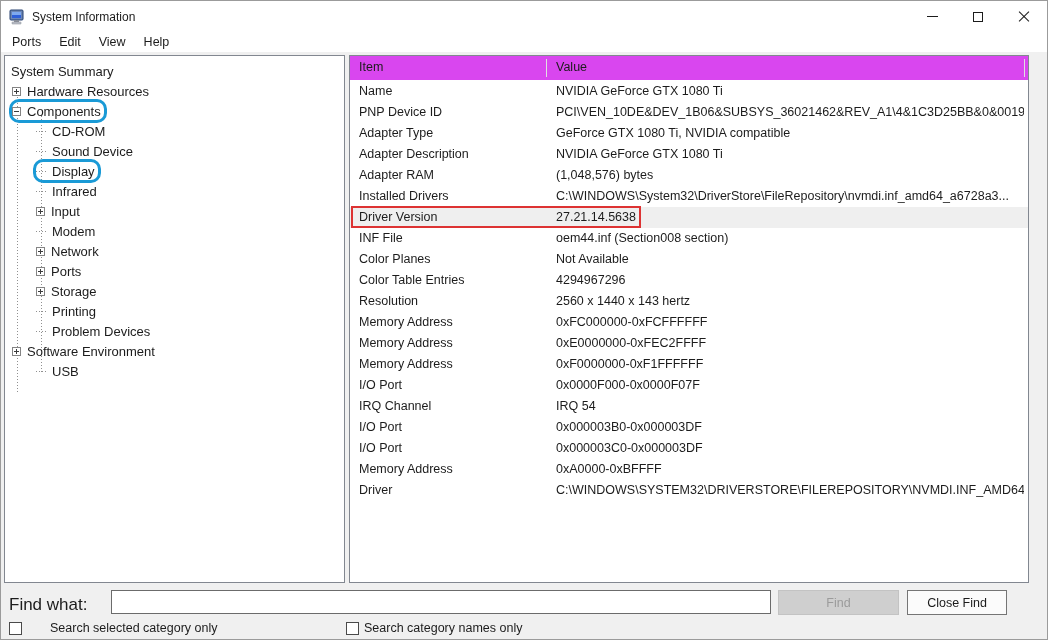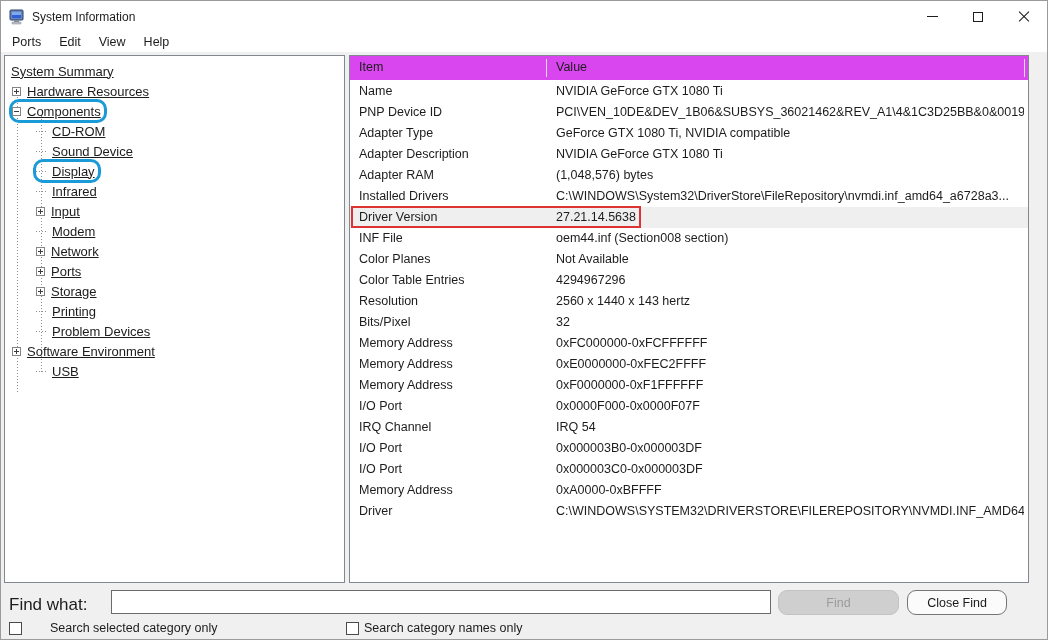--- a/index.html
+++ b/index.html
@@ -35,21 +35,21 @@
   .menu-item:first-child { margin-left:2px; }
 
   
   .main { position:absolute; left:1px; right:1px; top:52px; height:533px; background:#f0f0f0; }
   .panel { position:absolute; background:#fff; border:1px solid var(--panel-border); }
   .tree-panel  { left:3px;  top:3px; width:341px; height:528px; overflow:hidden; }
   .table-panel { left:348px; top:3px; width:680px; height:528px; overflow:hidden; }
 
   
   .tree { position:relative; padding-top:5px; }
-  .tree-row { height:20px; display:flex; align-items:center; position:relative;text-decoration:underline; }
+  .tree-row { height:20px; display:flex; align-items:center; position:relative; }
   .row-inner { display:inline-flex; align-items:center; gap:6px; height:18px; padding:0 3px 0 0; }
   .row-inner.lvl0 { margin-left:6px; }
   .row-inner.lvl1 { margin-left:7px; }
   .row-inner.lvl2 { margin-left:31px; }
   .row-inner.hl { outline:3px solid var(--blue); outline-offset:0px;border-radius:7px; }
   .tlabel { white-space:nowrap; }
   .expander { width:9px; height:9px; border:1px solid #848484; background:#fff; position:relative; flex:0 0 auto; }
   .expander::before { content:''; position:absolute; left:1px; right:1px; top:3px; height:1px; background:#3c3c3c; }
   .expander.plus::after { content:''; position:absolute; top:1px; bottom:1px; left:3px; width:1px; background:#3c3c3c; }
   .stub { width:10px; height:1px; flex:0 0 auto;
@@ -72,21 +72,21 @@
   .t-row.sel { background:#efefef; }
   .t-cell { position:absolute; top:3px; white-space:nowrap; font-size:12.5px; }
   .c-item  { left:9px; width:185px; overflow:hidden; }
   .c-value { left:206px; right:4px; overflow:hidden; }
   .red-box { position:absolute; left:1px; top:-1px; width:290px; height:22px; border:2px solid var(--red); pointer-events:none; }
 
   
   .find-bar { position:absolute; left:1px; right:1px; bottom:1px; height:54px; background:#f0f0f0; }
   .find-label { position:absolute; left:8px; top:10px; font-size:17px; }
   .find-input { position:absolute; left:110px; top:5px; width:660px; height:24px; border:1px solid #6b6b6b; background:#fff; font-family:"Liberation Sans",sans-serif; font-size:12.5px; padding:0 5px; outline:none; }
-  .btn { position:absolute; top:5px; height:25px; font-family:"Liberation Sans",sans-serif; font-size:12.5px; text-align:center;border-radius:9px; }
+  .btn { position:absolute; top:5px; height:25px; font-family:"Liberation Sans",sans-serif; font-size:12.5px; text-align:center; }
   .btn-find { left:777px; width:121px; background:#cfcfcf; color:#9b9b9b; border:1px solid #c3c3c3; }
   .btn-close-find { left:906px; width:100px; background:#fbfbfb; color:#1c1c1c; border:1px solid #757575; }
   .check-row { position:absolute; top:36px; display:flex; align-items:center; gap:5px; font-size:12.5px; }
   .check-1 { left:8px;gap:28px; }
   .check-2 { left:345px; }
   .checkbox { width:13px; height:13px; border:1px solid #4a4a4a; background:#fff; display:inline-block; flex:0 0 auto; }
 </style>
 </head>
 <body>
 
@@ -272,24 +272,20 @@
           </div>
           <div class="t-row">
             <span class="t-cell c-item">Color Table Entries</span>
             <span class="t-cell c-value">4294967296</span>
           </div>
           <div class="t-row">
             <span class="t-cell c-item">Resolution</span>
             <span class="t-cell c-value">2560 x 1440 x 143 hertz</span>
           </div>
           <div class="t-row">
-            <span class="t-cell c-item">Bits/Pixel</span>
-            <span class="t-cell c-value">32</span>
-          </div>
-          <div class="t-row">
             <span class="t-cell c-item">Memory Address</span>
             <span class="t-cell c-value">0xFC000000-0xFCFFFFFF</span>
           </div>
           <div class="t-row">
             <span class="t-cell c-item">Memory Address</span>
             <span class="t-cell c-value">0xE0000000-0xFEC2FFFF</span>
           </div>
           <div class="t-row">
             <span class="t-cell c-item">Memory Address</span>
             <span class="t-cell c-value">0xF0000000-0xF1FFFFFF</span>

